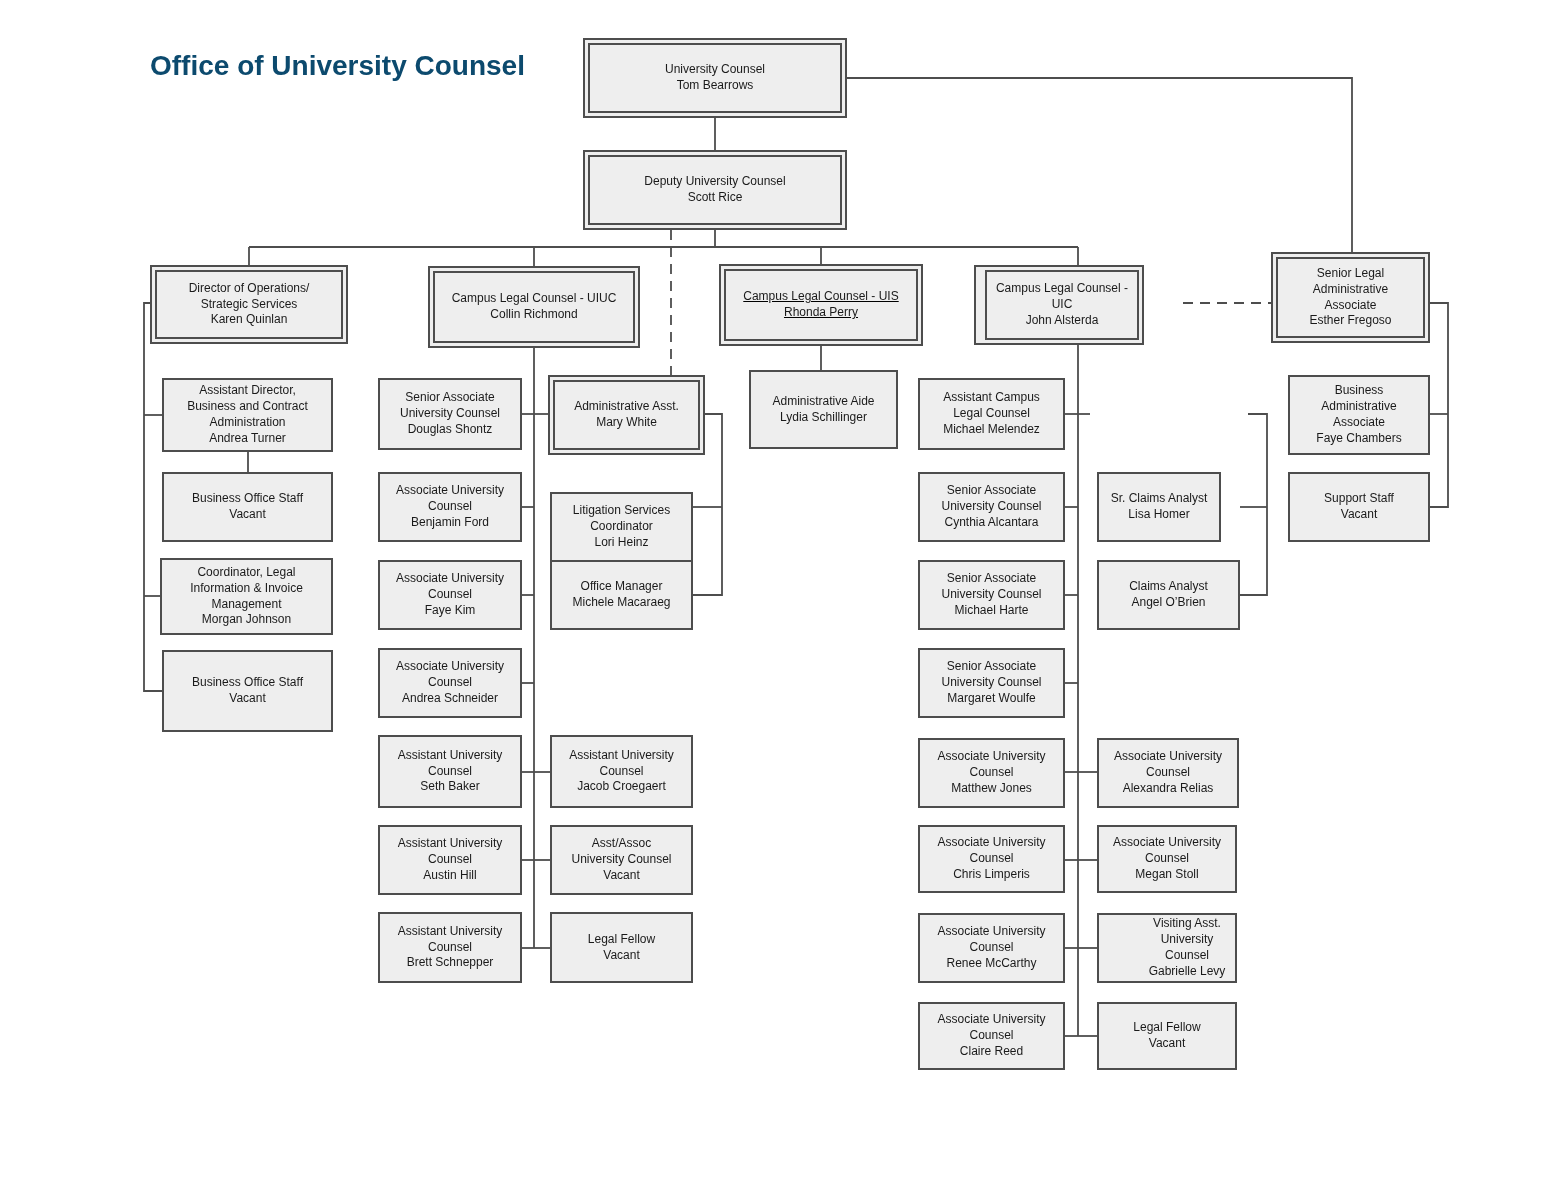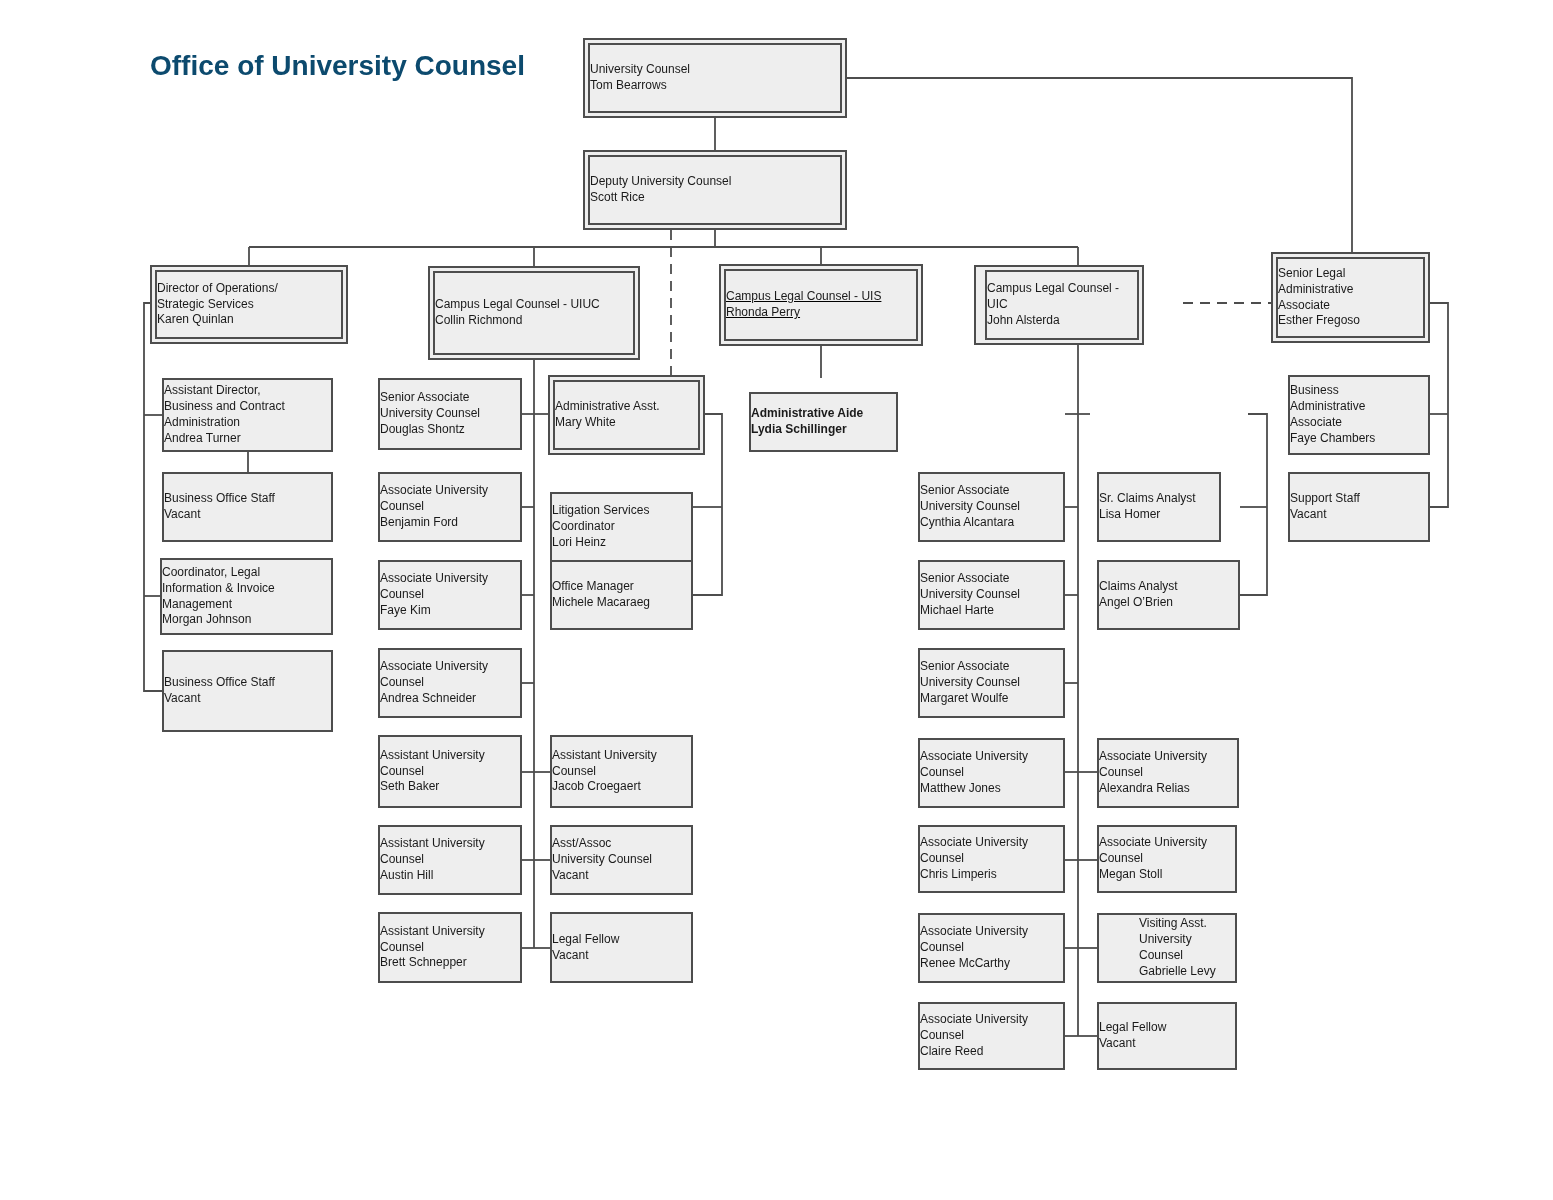--- a/index.html
+++ b/index.html
@@ -33,21 +33,21 @@
   .node.leader{padding:3px;}
   .node.leader .inner{
     width:100%;height:100%;
     box-sizing:border-box;
     border:2px solid #4d4d4d;
     background:#eeeeee;
     display:flex;align-items:center;justify-content:center;
   }
   .txt{
     width:100%;
-    text-align:left;
+    text-align:center;
     font-size:12px;
     line-height:1.32;
     color:#1a1a1a;
   }
 </style>
 </head>
 <body>
 
 <div id="canvas">
   <svg id="connectors" width="1553" height="1200">
@@ -110,21 +110,21 @@
     </div>
     <div class="node leader" style="left: 150px; top: 265px; width: 198px; height: 79px;">
       <div class="inner">
         <div class="txt">
           <div>Director of Operations/</div>
           <div>Strategic Services</div>
           <div>Karen Quinlan</div>
         </div>
       </div>
     </div>
-    <div class="node leader" style="left: 428px; top: 266px; width: 212px; height: 94px;">
+    <div class="node leader" style="left: 428px; top: 266px; width: 212px; height: 82px;">
       <div class="inner">
         <div class="txt">
           <div>Campus Legal Counsel - UIUC</div>
           <div>Collin Richmond</div>
         </div>
       </div>
     </div>
     <div class="node leader" style="left: 719px; top: 264px; width: 204px; height: 82px; text-decoration: underline;">
       <div class="inner">
         <div class="txt">
@@ -294,25 +294,34 @@
       </div>
     </div>
     <div class="node" style="left: 550px; top: 912px; width: 143px; height: 71px;">
       <div class="plain">
         <div class="txt">
           <div>Legal Fellow</div>
           <div>Vacant</div>
         </div>
       </div>
     </div>
-    <div class="node" style="left: 749px; top: 392px; width: 149px; height: 60px; font-weight: bold;">
+    <div class="node" style="left: 749px; top: 370px; width: 149px; height: 79px;">
       <div class="plain">
         <div class="txt">
           <div>Administrative Aide</div>
           <div>Lydia Schillinger</div>
+        </div>
+      </div>
+    </div>
+    <div class="node" style="left: 918px; top: 378px; width: 147px; height: 72px;">
+      <div class="plain">
+        <div class="txt">
+          <div>Assistant Campus</div>
+          <div>Legal Counsel</div>
+          <div>Michael Melendez</div>
         </div>
       </div>
     </div>
     <div class="node" style="left: 918px; top: 472px; width: 147px; height: 70px;">
       <div class="plain">
         <div class="txt">
           <div>Senior Associate</div>
           <div>University Counsel</div>
           <div>Cynthia Alcantara</div>
         </div>

